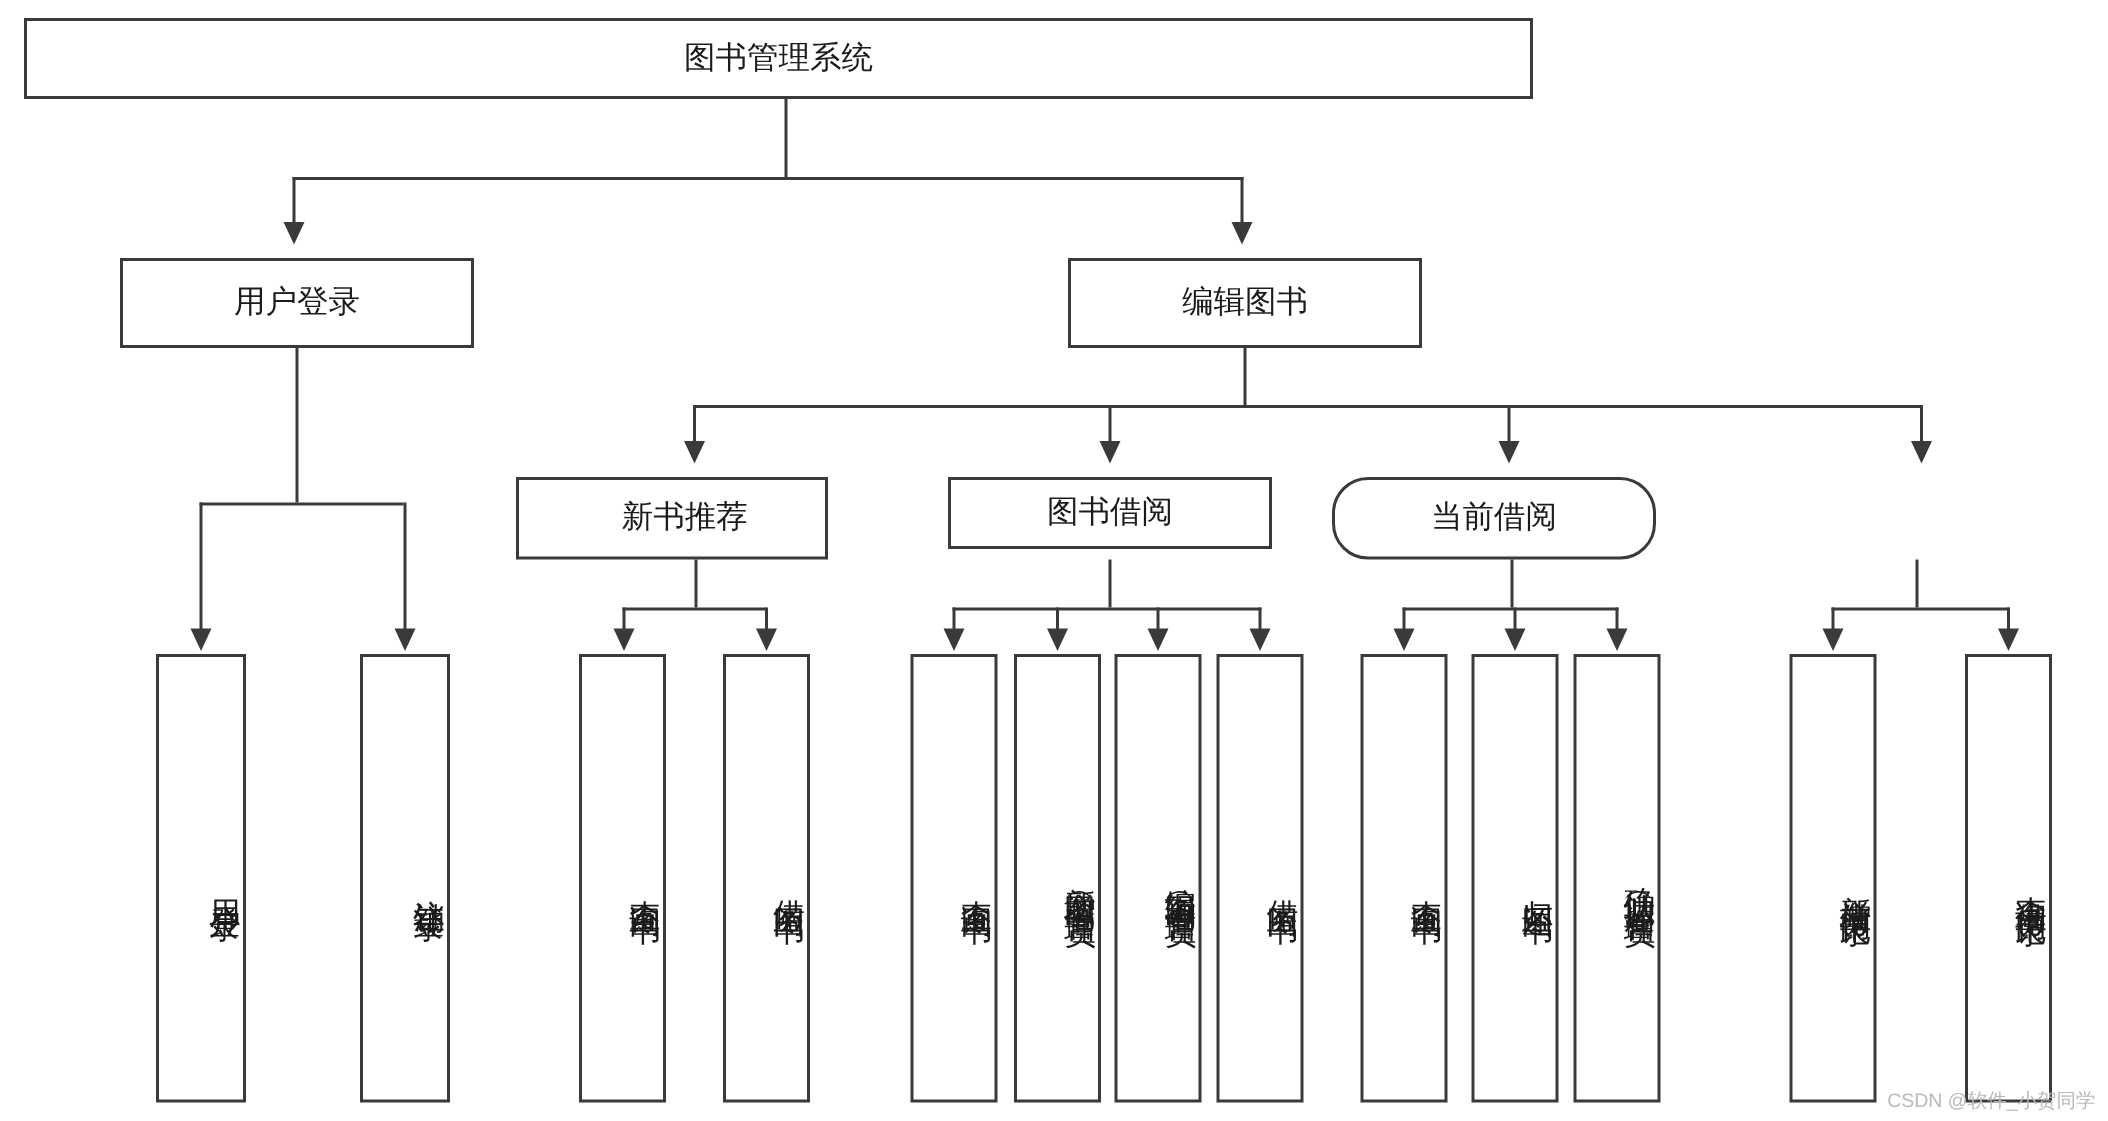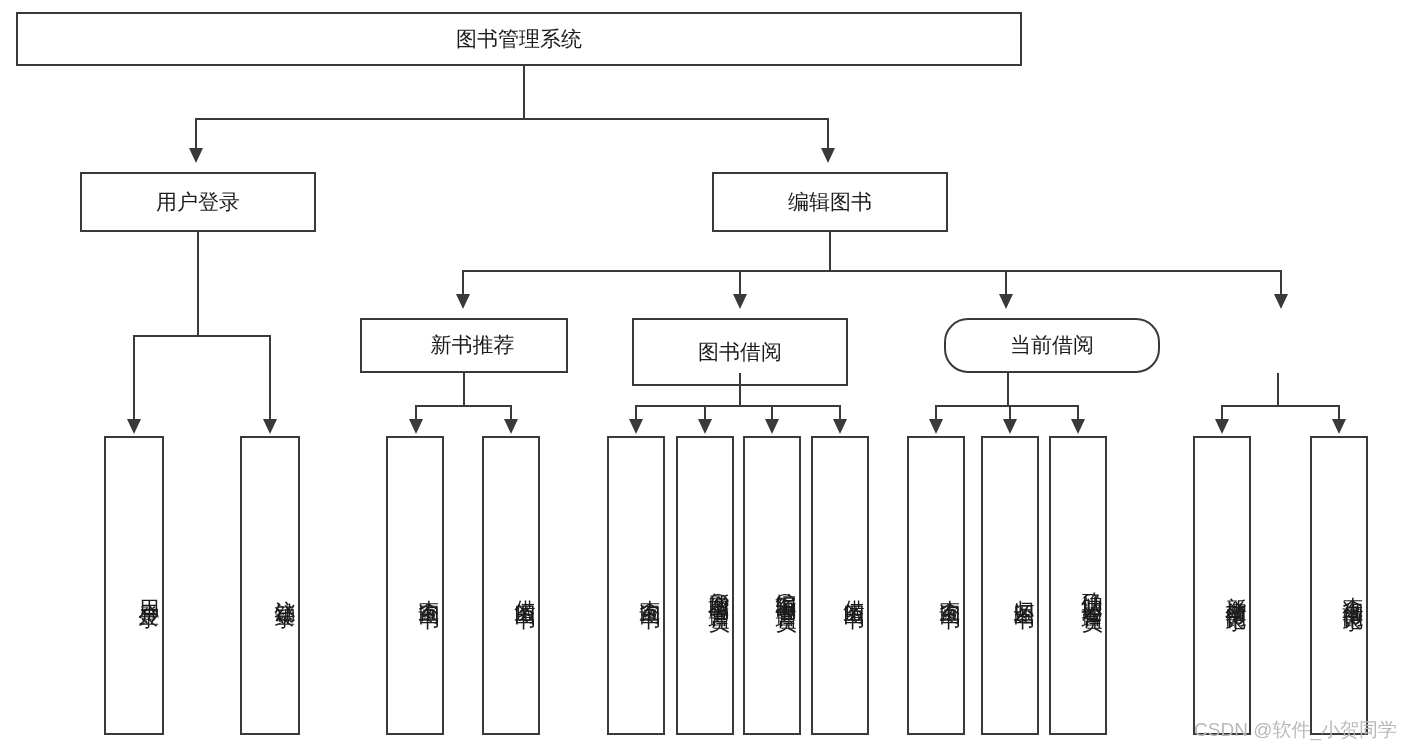--- a/index.html
+++ b/index.html
@@ -55,21 +55,21 @@
     width: 0;
     height: 0;
     border-left: 7px solid transparent;
     border-right: 7px solid transparent;
     border-top: 15px solid #3a3a3a;
   }
   #watermark {
     position: absolute;
     right: 8px;
     bottom: 4px;
-    font-size: 19px;
+    font-size: 13px;
     color: #b9b9b9;
     white-space: nowrap;
     pointer-events: none;
   }
 </style>
 </head>
 <body>
 
 <div id="canvas">
 
@@ -105,27 +105,27 @@
 
   <div class="line v" style="left:462px; top:270px; width:2px; height:26px;"></div>
   <div class="arrow" style="left:456px; top:294px;"></div>
   <div class="line v" style="left:739px; top:270px; width:2px; height:26px;"></div>
   <div class="arrow" style="left:733px; top:294px;"></div>
   <div class="line v" style="left:1005px; top:270px; width:2px; height:26px;"></div>
   <div class="arrow" style="left:999px; top:294px;"></div>
   <div class="line v" style="left:1280px; top:270px; width:2px; height:26px;"></div>
   <div class="arrow" style="left:1274px; top:294px;"></div>
 
-  <div class="node horiz" style="left:360px; top:318px; width:208px; height:55px;padding-left:17px;">
+  <div class="node horiz" style="left:344px; top:318px; width:208px; height:55px;padding-left:17px;">
     <span>新书推荐</span>
   </div>
-  <div class="node horiz" style="left:632px; top:318px; width:216px; height:68px;">
+  <div class="node horiz" style="left:632px; top:318px; width:216px; height:48px;">
     <span>图书借阅</span>
   </div>
-  <div class="node horiz" style="left:944px; top:318px; width:216px; height:55px;border-radius:24px;">
+  <div class="node horiz" style="left:888px; top:318px; width:216px; height:55px;border-radius:24px;">
     <span>当前借阅</span>
   </div>
 
   <div class="line v" style="left:463px; top:373px; width:2px; height:32px;"></div>
   <div class="line h" style="left:415px; top:405px; width:96px; height:2px;"></div>
   <div class="line v" style="left:415px; top:405px; width:2px; height:16px;"></div>
   <div class="arrow" style="left:409px; top:419px;"></div>
   <div class="line v" style="left:510px; top:405px; width:2px; height:16px;"></div>
   <div class="arrow" style="left:504px; top:419px;"></div>
 

